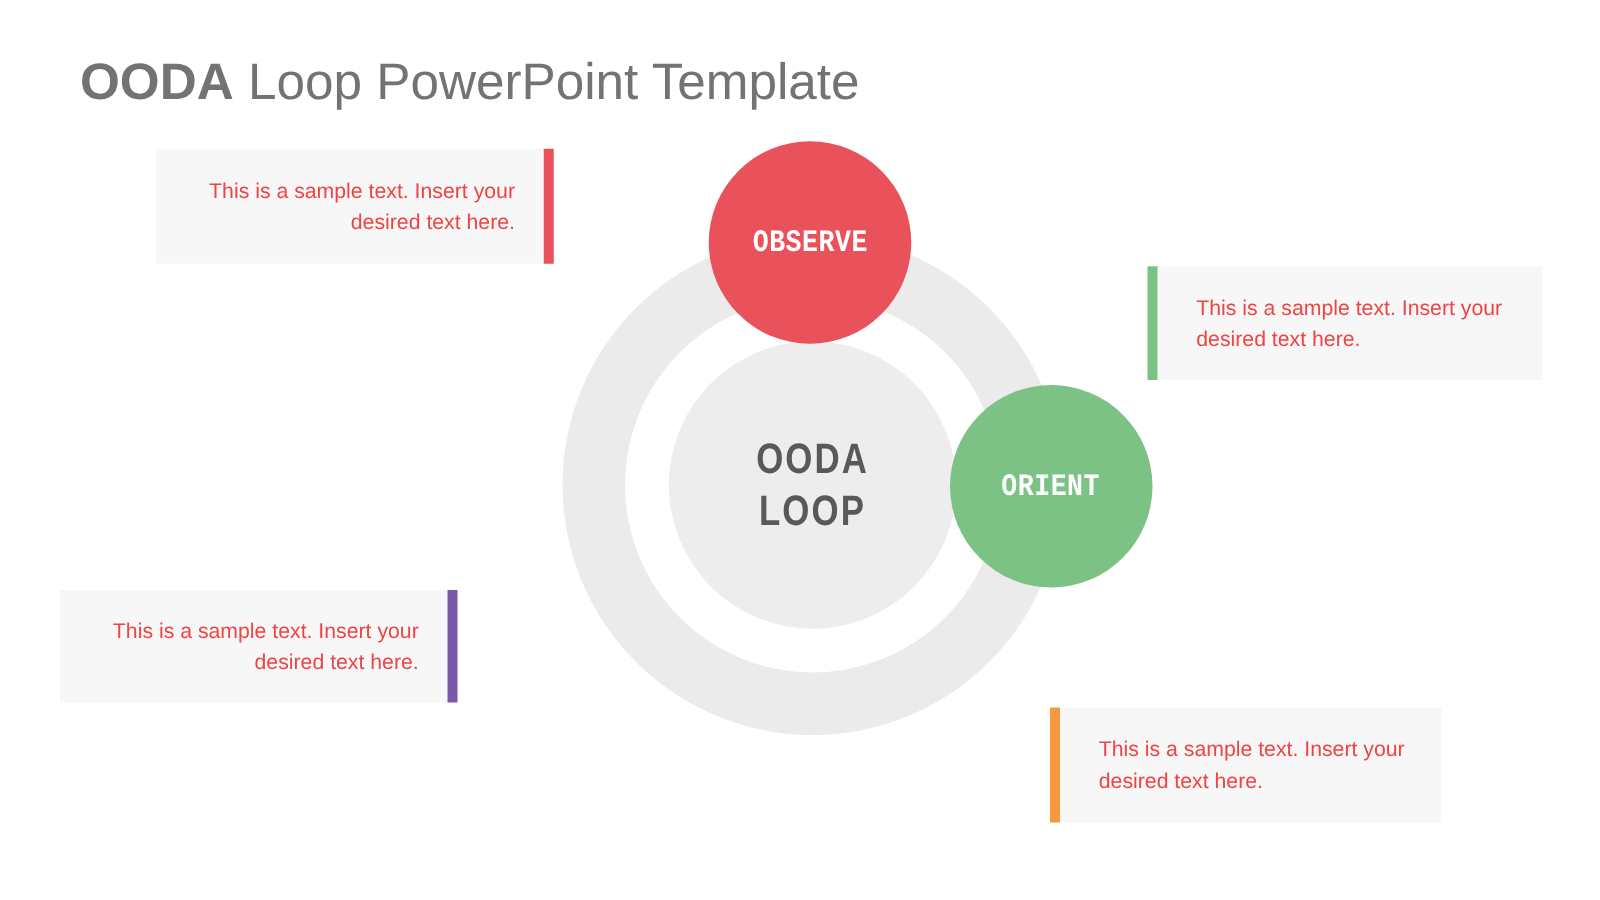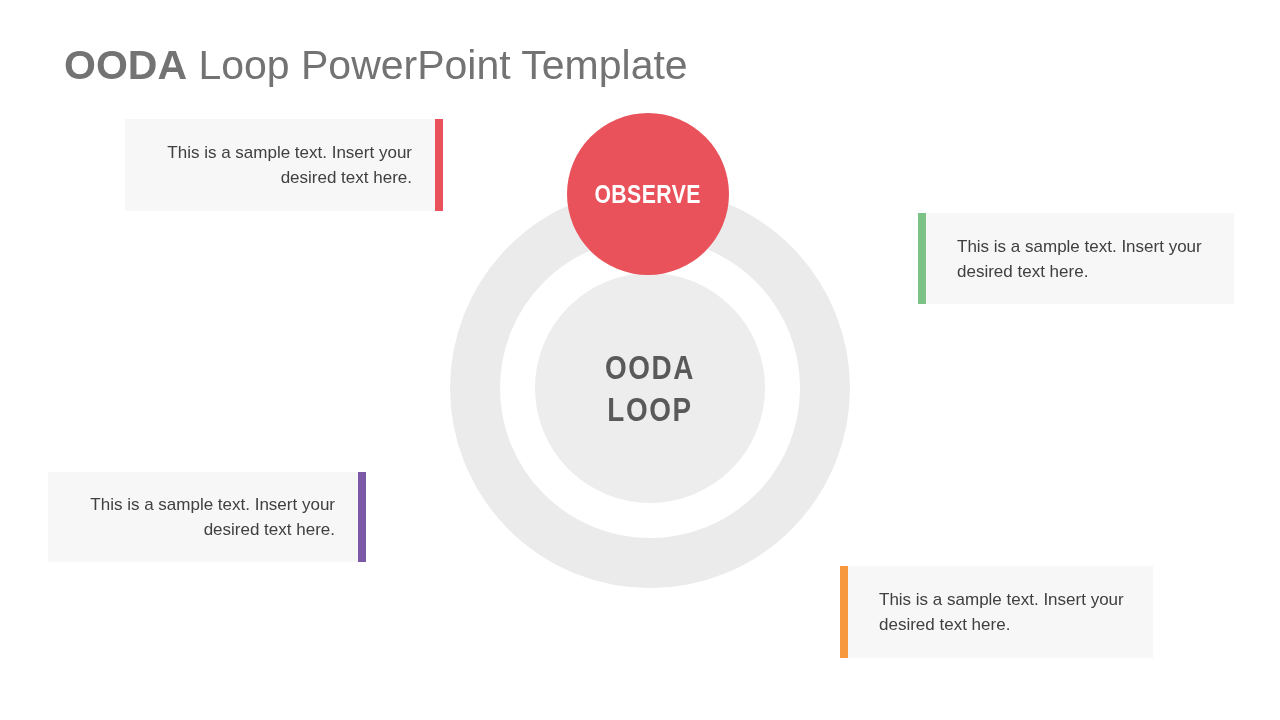--- a/index.html
+++ b/index.html
@@ -64,20 +64,21 @@
   .center-label span { display: block; }
 
   .node {
     position: absolute;
     width: 162px;
     height: 162px;
     border-radius: 50%;
     display: flex;
     align-items: center;
     justify-content: center;
+    font-family: Liberation Mono, monospace;
   }
   .node .node-label {
     color: #ffffff;
     font-size: 25px;
     font-weight: 700;
     letter-spacing: 0.5px;
     transform: scaleX(0.85);
     white-space: nowrap;
   }
   .node-observe { left: 567px; top: 113px; background: #e9525a; }
@@ -87,21 +88,21 @@
 
   
   .callout {
     position: absolute;
     background: #f7f7f7;
     display: flex;
     align-items: center;
     box-sizing: border-box;
     font-size: 17px;
     line-height: 25px;
-    color: #404040;
+    color: #ef4444;
   }
   .callout .callout-text { width: 100%; }
   .callout .callout-text span { display: block; }
   .callout.align-right { text-align: right; padding-right: 23px; padding-left: 14px; }
   .callout.align-left  { text-align: left;  padding-left: 31px;  padding-right: 10px; }
 
   .accent-bar { position: absolute; width: 8px; }
 
   .callout-observe { left: 125px; top: 119px; width: 310px; height: 92px; }
   .bar-observe     { left: 435px; top: 119px; height: 92px; background: #e9525a; }
@@ -129,20 +130,23 @@
   <div class="center-circle">
     <div class="center-label">
       <span>OODA</span>
       <span>LOOP</span>
     </div>
   </div>
 
   <div class="node node-observe">
     <span class="node-label">OBSERVE</span>
   </div>
+  <div class="node node-orient">
+    <span class="node-label">ORIENT</span>
+  </div>
 
   <div class="callout align-right callout-observe">
     <div class="callout-text">
       <span>This is a sample text. Insert your</span>
       <span>desired text here.</span>
     </div>
   </div>
   <div class="accent-bar bar-observe"></div>
 
   <div class="callout align-left callout-orient">

